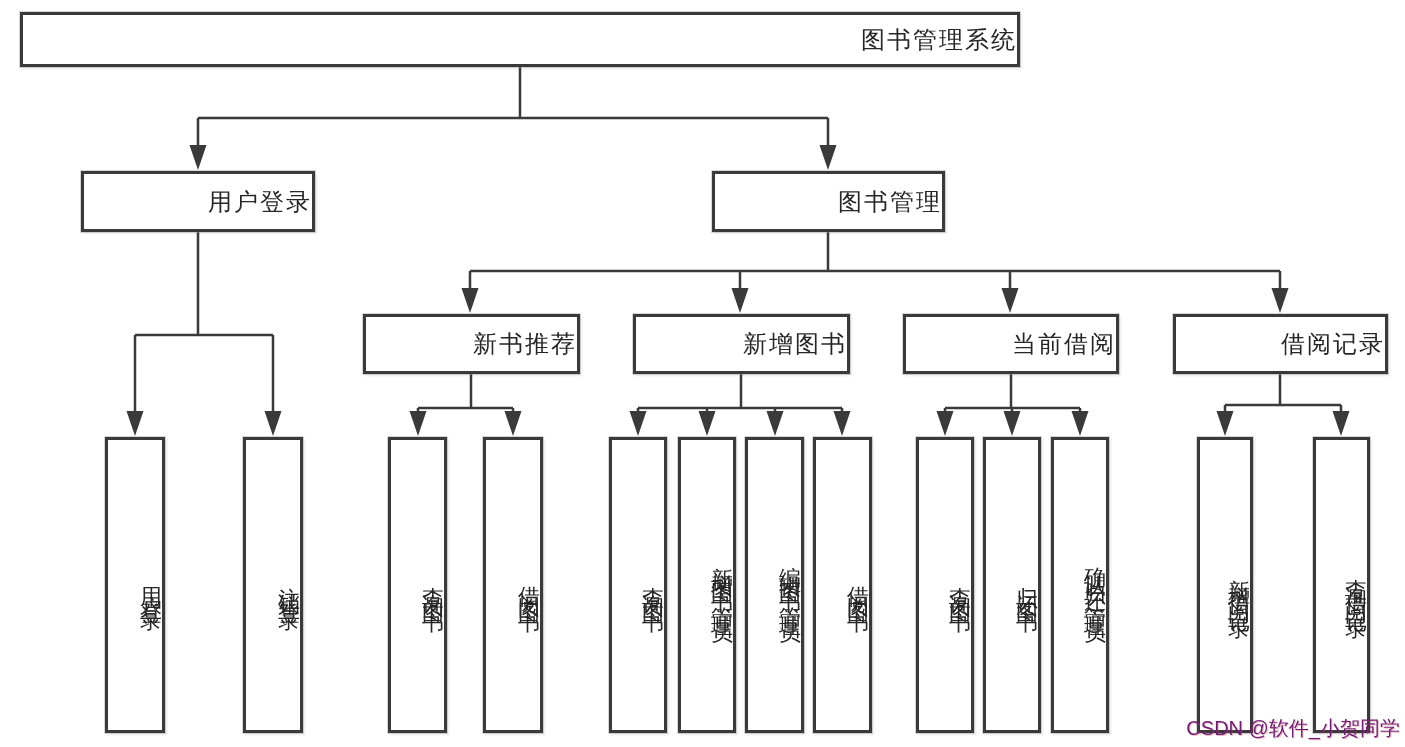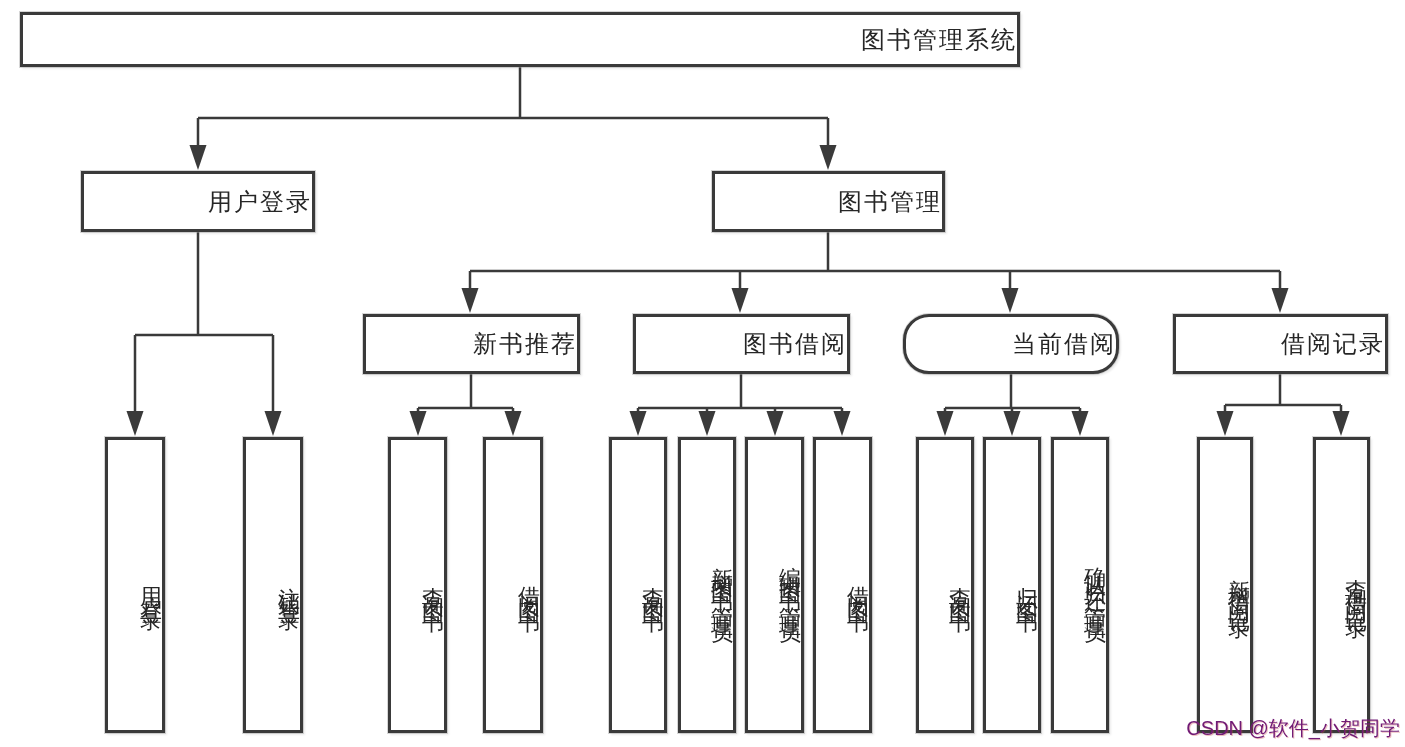--- a/index.html
+++ b/index.html
@@ -48,21 +48,21 @@
     line-height: 1;
     white-space: nowrap;
     color: #262626;
   }
   
   #node-root        { left: 20px;   top: 12px;  width: 1000px; height: 55px; }
   #node-user-login  { left: 81px;   top: 171px; width: 234px;  height: 61px; }
   #node-book-mgmt   { left: 712px;  top: 171px; width: 233px;  height: 61px; }
   #node-new-rec     { left: 363px;  top: 314px; width: 217px;  height: 60px; }
   #node-book-borrow { left: 633px;  top: 314px; width: 217px;  height: 60px; }
-  #node-cur-borrow  { left: 903px;  top: 314px; width: 216px;  height: 60px; border-radius: 26px; }
+  #node-cur-borrow  { left: 903px;  top: 314px; width: 216px;  height: 60px; }
   #node-records     { left: 1173px; top: 314px; width: 215px;  height: 60px; }
   .leaf { top: 437px; height: 296px; }
   #leaf-login      { left: 105px;  width: 60px; }
   #leaf-logout     { left: 243px;  width: 60px; }
   #leaf-rec-query  { left: 388px;  width: 59px; }
   #leaf-rec-borrow { left: 483px;  width: 60px; }
   #leaf-bb-query   { left: 609px;  width: 58px; }
   #leaf-bb-add     { left: 678px;  width: 58px; }
   #leaf-bb-edit    { left: 745px;  width: 59px; }
   #leaf-bb-borrow  { left: 813px;  width: 59px; }
@@ -141,21 +141,21 @@
     <span class="hlabel">用户登录</span>
   </div>
   <div class="node" id="node-book-mgmt">
     <span class="hlabel">图书管理</span>
   </div>
 
   <div class="node" id="node-new-rec">
     <span class="hlabel">新书推荐</span>
   </div>
   <div class="node" id="node-book-borrow">
-    <span class="hlabel">图书借阅</span>
+    <span class="hlabel">新增图书</span>
   </div>
   <div class="node" id="node-cur-borrow">
     <span class="hlabel">当前借阅</span>
   </div>
   <div class="node" id="node-records">
     <span class="hlabel">借阅记录</span>
   </div>
 
   <div class="node leaf" id="leaf-login">
     <span class="vtext">用户登录</span>

